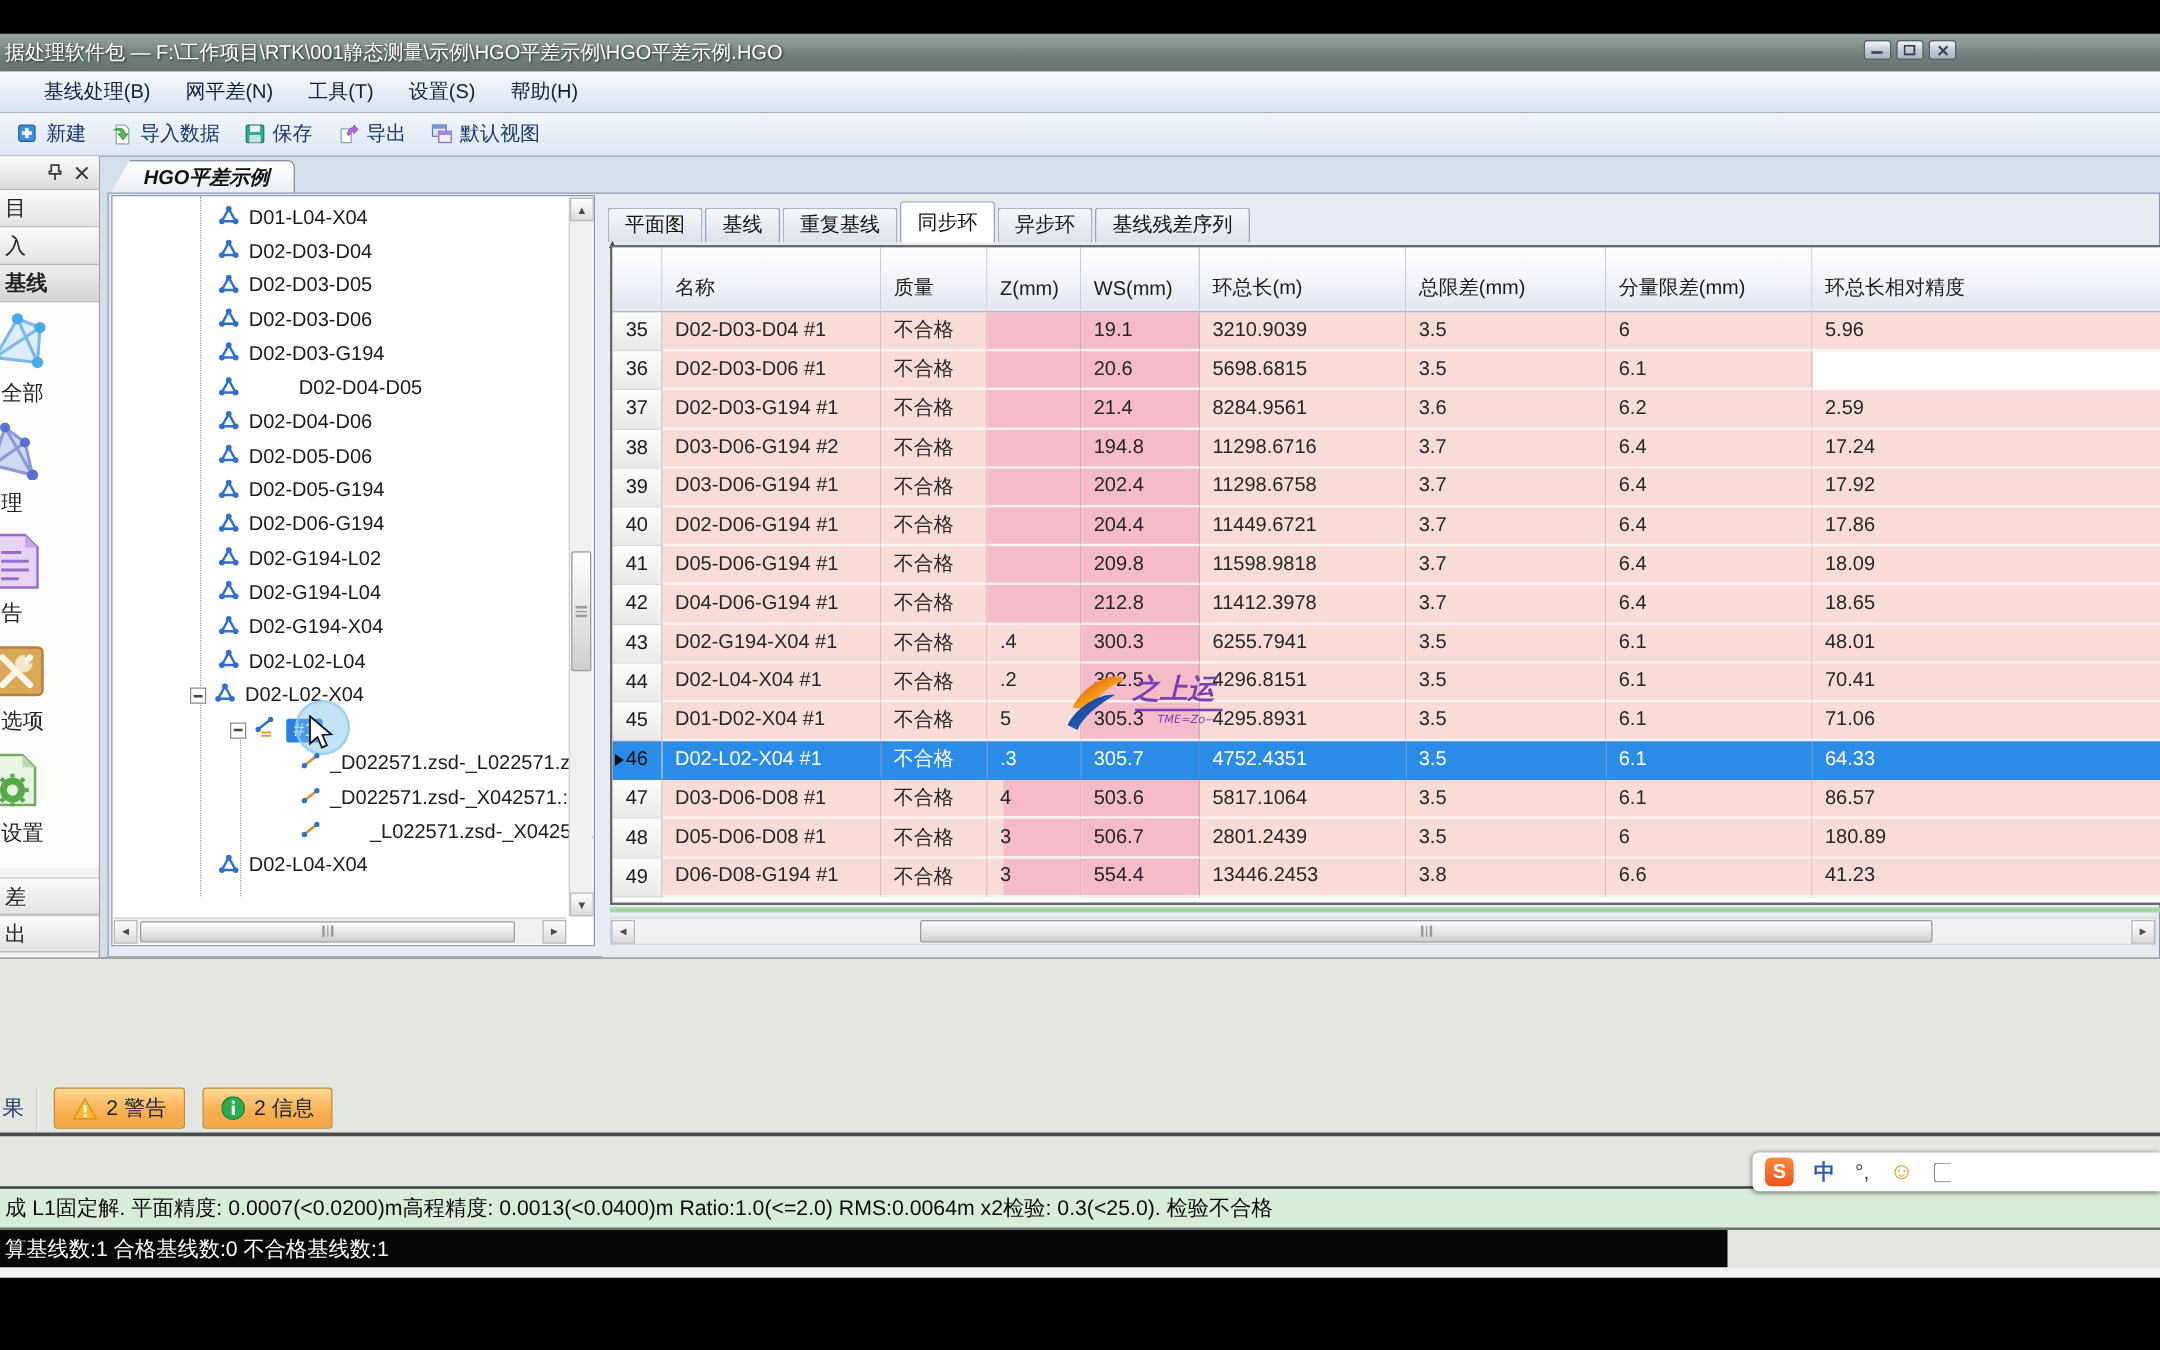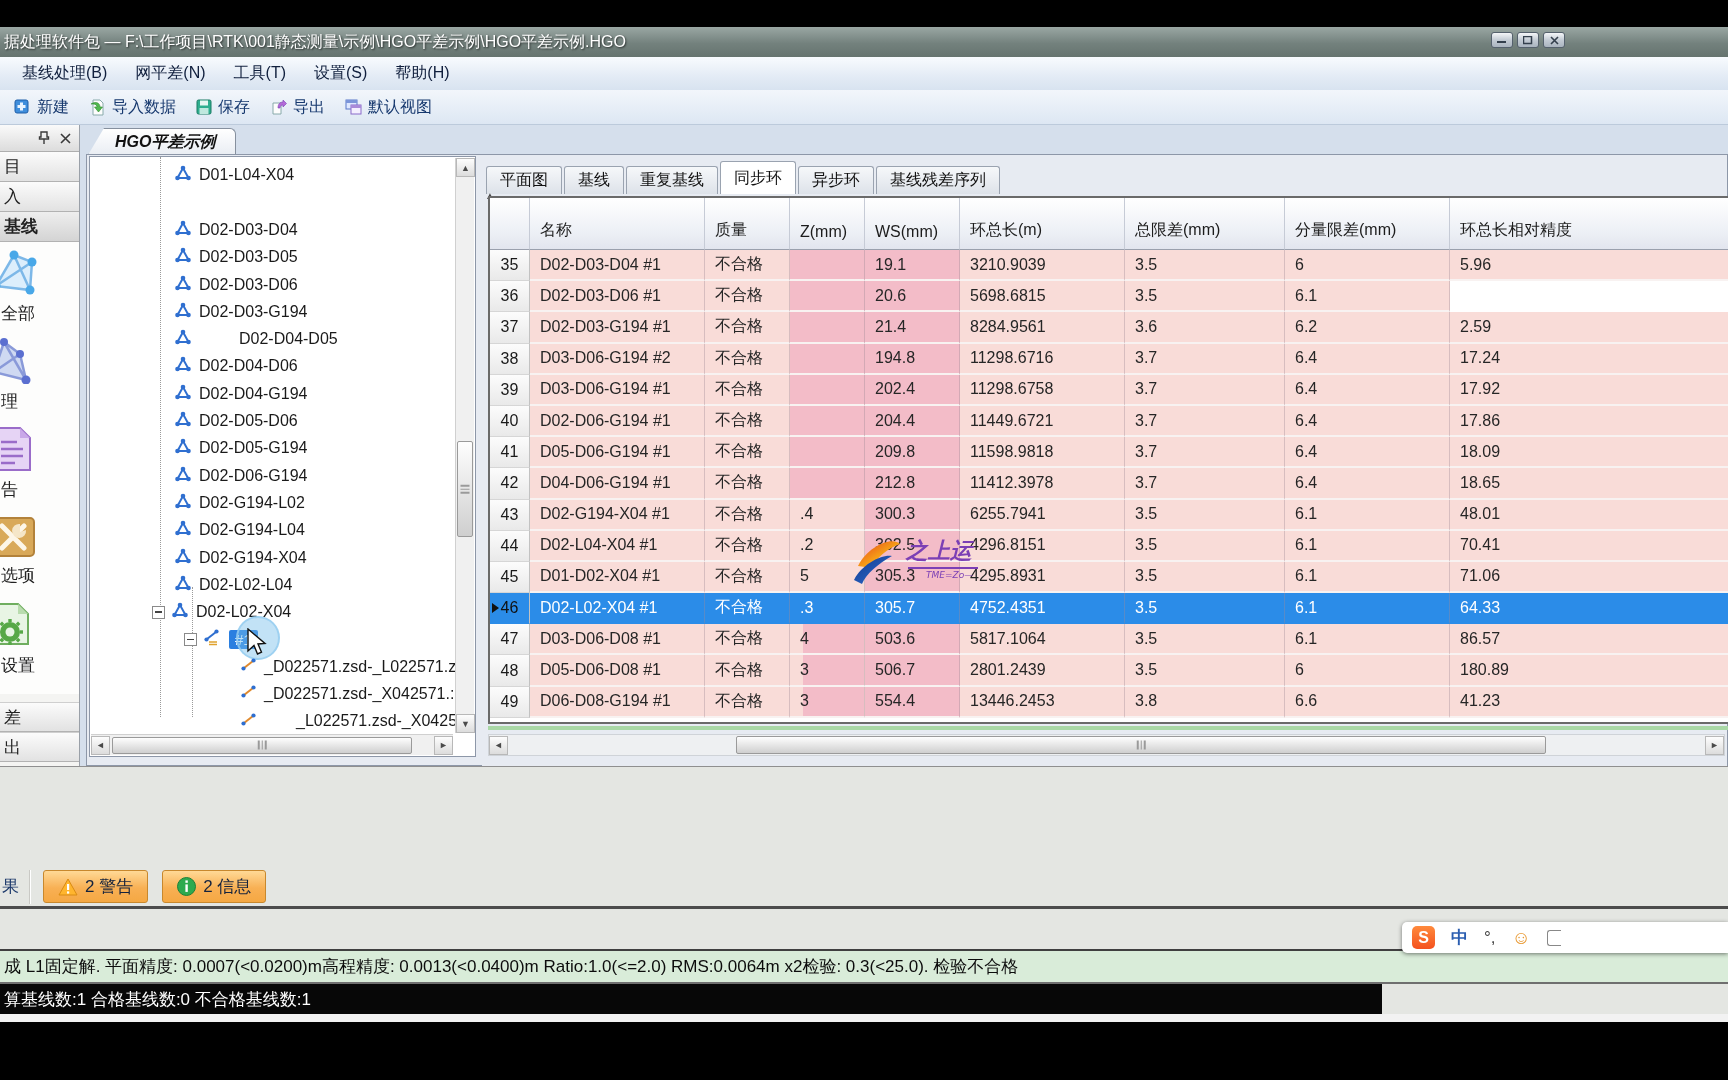--- a/index.html
+++ b/index.html
@@ -14,21 +14,21 @@
     color:#fff; font-size:16px; display:flex; align-items:center; padding-left:4px;
     text-shadow:1px 1px 2px rgba(0,0,0,.65); white-space:nowrap; }
   .win-buttons { position:absolute; right:163px; top:5px; display:flex; gap:4px; }
   .win-btn { width:22px; height:16px; border:1px solid #55616d; border-radius:3px;
     background:linear-gradient(#f4f6f8,#c3cbd4 50%,#aab4bf);
     display:flex; align-items:center; justify-content:center; }
 
   
   .menubar { left:0; top:57px; width:1728px; height:33px;
     background:linear-gradient(#f8fbfe,#e3ebf5 60%,#d8e3f0);
-    display:flex; align-items:center; padding-left:8px; font-size:16px; color:#101f3d; }
+    display:flex; align-items:center; padding-left:21px; font-size:16px; color:#101f3d; }
   .menu-item { padding:0 14px; height:100%; display:flex; align-items:center; cursor:default; }
   .toolbar { left:0; top:90px; width:1728px; height:35px;
     background:linear-gradient(#f2f6fb,#dde7f3);
     border-bottom:1px solid #bccadb; display:flex; align-items:center; padding-left:4px;
     font-size:16px; color:#16386e; }
   .tool-item { display:flex; align-items:center; gap:6px; padding:0 10px; height:100%; }
 
   
   .workspace-bg { left:0; top:125px; width:1728px; height:641px; background:#d5dfec; }
   .doc-tab { left:88px; top:128px; height:27px; padding:0 20px 0 26px;
@@ -332,21 +332,21 @@
       <div class="tree-items" id="tree-items">
           <div class="tree-row" style="padding-left: 84px;">
             <span class="nicon"><svg width="18" height="16" viewBox="0 0 18 16">
                 <path d="M9 3 L3.5 13 L14.5 13 Z" fill="none" stroke="#2f6fd0" stroke-width="2"></path>
                 <circle cx="9" cy="3" r="2.3" fill="#2f6fd0"></circle>
                 <circle cx="3.5" cy="13" r="2.3" fill="#2f6fd0"></circle>
                 <circle cx="14.5" cy="13" r="2.3" fill="#2f6fd0"></circle>
               </svg></span>
             <span>D01-L04-X04</span>
           </div>
-          <div class="tree-row" style="padding-left: 84px; margin-top: 28px;">
+          <div class="tree-row" style="padding-left: 84px;">
             <span class="nicon"><svg width="18" height="16" viewBox="0 0 18 16">
                 <path d="M9 3 L3.5 13 L14.5 13 Z" fill="none" stroke="#2f6fd0" stroke-width="2"></path>
                 <circle cx="9" cy="3" r="2.3" fill="#2f6fd0"></circle>
                 <circle cx="3.5" cy="13" r="2.3" fill="#2f6fd0"></circle>
                 <circle cx="14.5" cy="13" r="2.3" fill="#2f6fd0"></circle>
               </svg></span>
             <span>D02-D03-D04</span>
           </div>
           <div class="tree-row" style="padding-left: 84px;">
             <span class="nicon"><svg width="18" height="16" viewBox="0 0 18 16">
@@ -385,29 +385,20 @@
             <span>D02-D04-D05</span>
           </div>
           <div class="tree-row" style="padding-left: 84px;">
             <span class="nicon"><svg width="18" height="16" viewBox="0 0 18 16">
                 <path d="M9 3 L3.5 13 L14.5 13 Z" fill="none" stroke="#2f6fd0" stroke-width="2"></path>
                 <circle cx="9" cy="3" r="2.3" fill="#2f6fd0"></circle>
                 <circle cx="3.5" cy="13" r="2.3" fill="#2f6fd0"></circle>
                 <circle cx="14.5" cy="13" r="2.3" fill="#2f6fd0"></circle>
               </svg></span>
             <span>D02-D04-D06</span>
-          </div>
-          <div class="tree-row" style="padding-left: 84px;">
-            <span class="nicon"><svg width="18" height="16" viewBox="0 0 18 16">
-                <path d="M9 3 L3.5 13 L14.5 13 Z" fill="none" stroke="#2f6fd0" stroke-width="2"></path>
-                <circle cx="9" cy="3" r="2.3" fill="#2f6fd0"></circle>
-                <circle cx="3.5" cy="13" r="2.3" fill="#2f6fd0"></circle>
-                <circle cx="14.5" cy="13" r="2.3" fill="#2f6fd0"></circle>
-              </svg></span>
-            <span>D02-D04-G194</span>
           </div>
           <div class="tree-row" style="padding-left: 84px;">
             <span class="nicon"><svg width="18" height="16" viewBox="0 0 18 16">
                 <path d="M9 3 L3.5 13 L14.5 13 Z" fill="none" stroke="#2f6fd0" stroke-width="2"></path>
                 <circle cx="9" cy="3" r="2.3" fill="#2f6fd0"></circle>
                 <circle cx="3.5" cy="13" r="2.3" fill="#2f6fd0"></circle>
                 <circle cx="14.5" cy="13" r="2.3" fill="#2f6fd0"></circle>
               </svg></span>
             <span>D02-D05-D06</span>
           </div>

